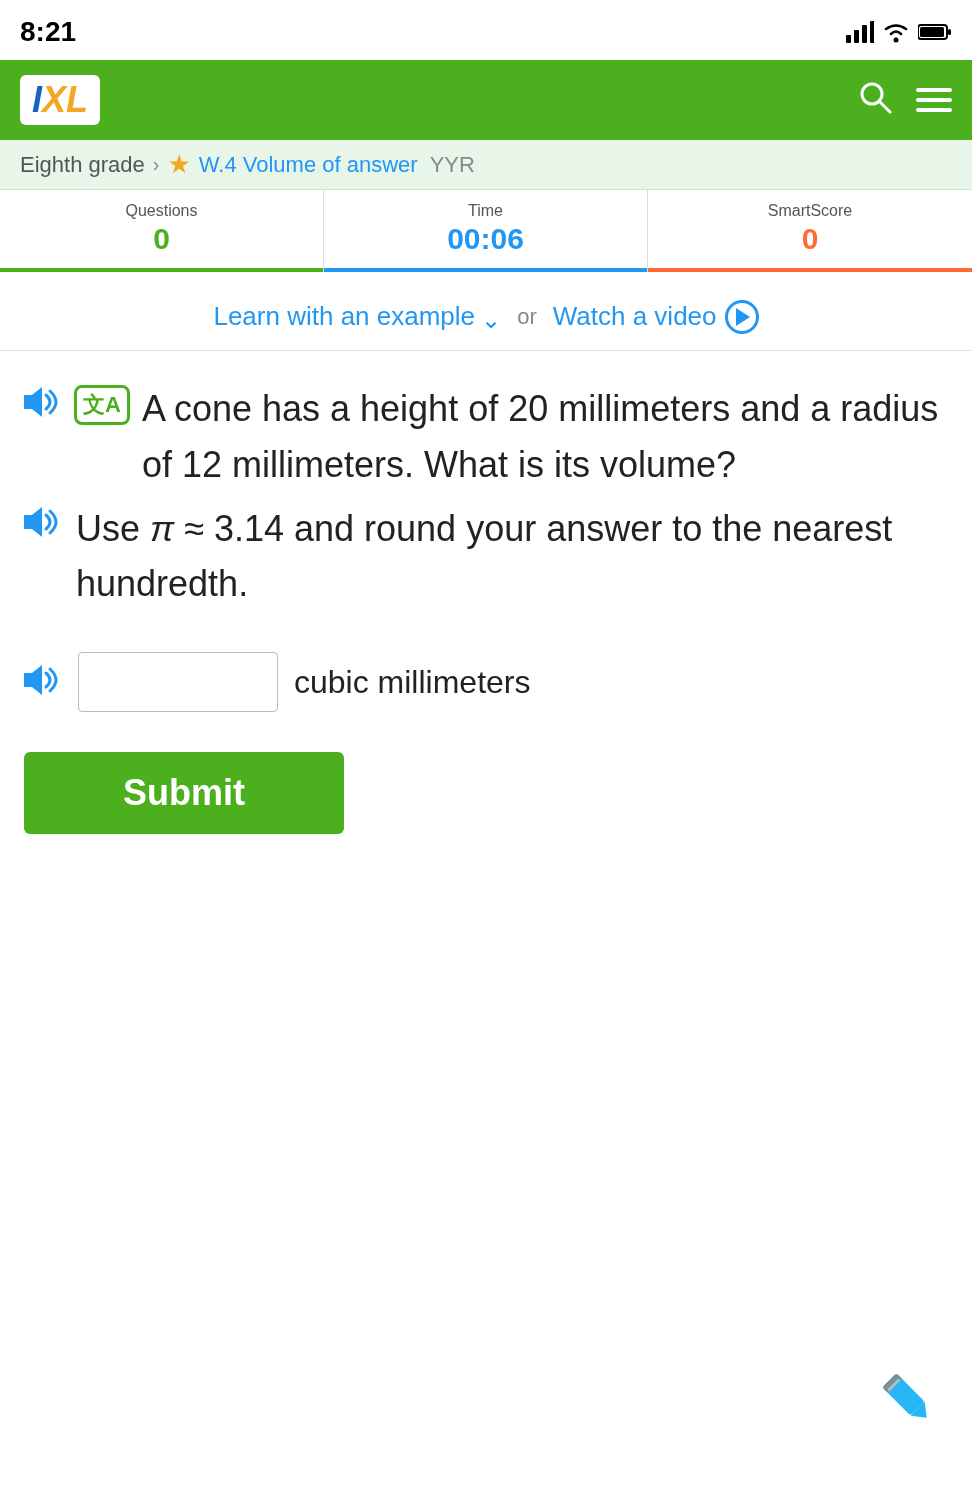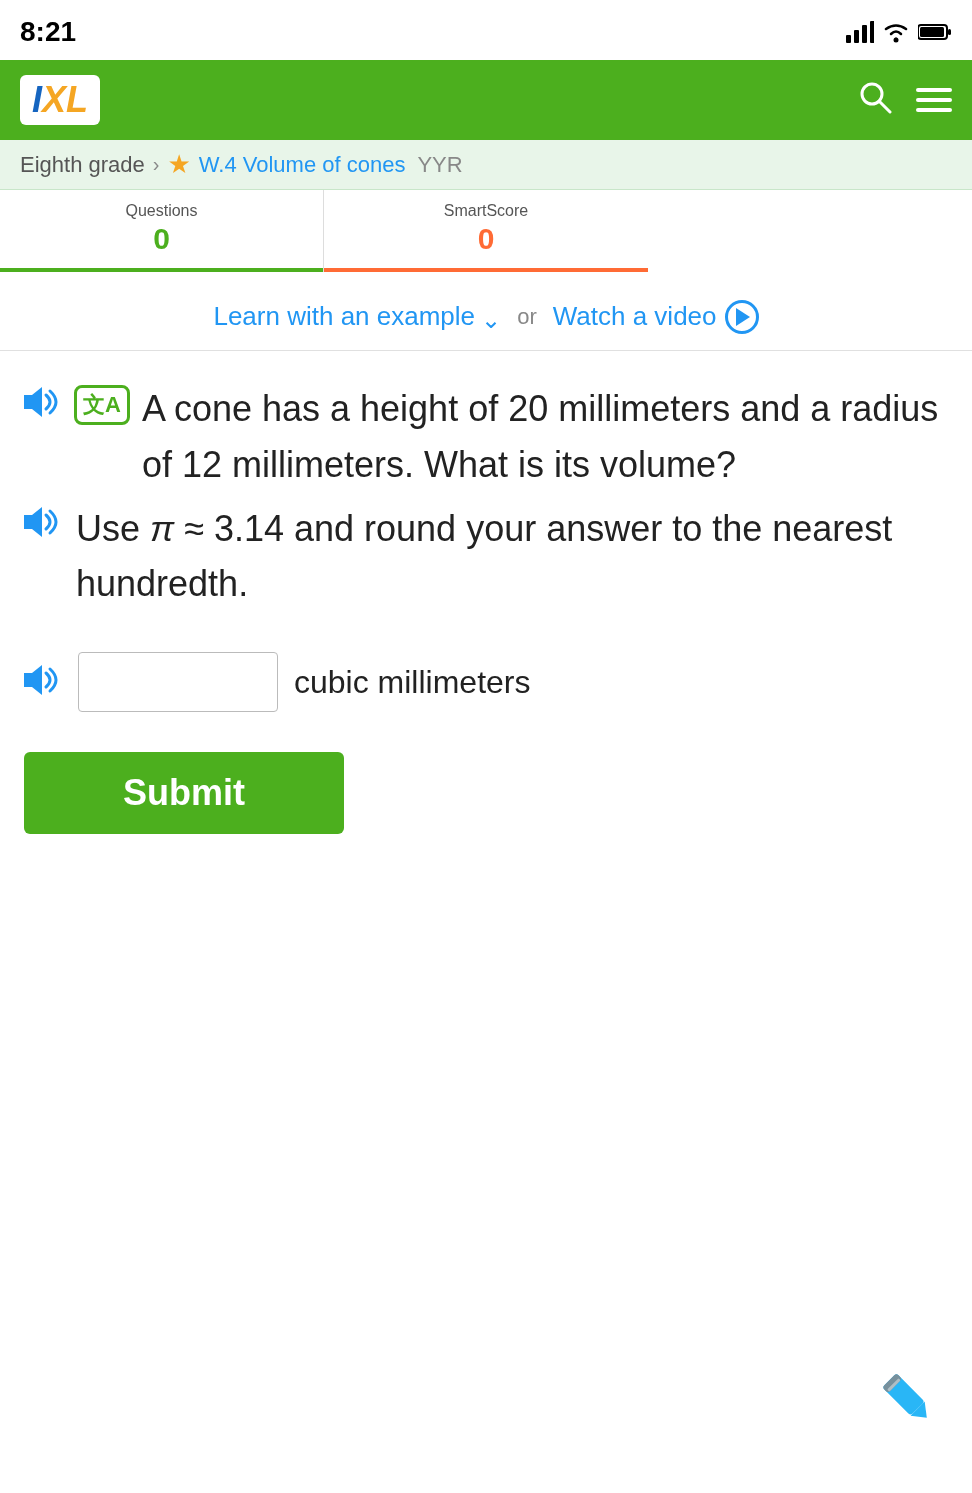--- a/index.html
+++ b/index.html
@@ -361,29 +361,34 @@
       <span></span>
       <span></span>
     </div>
   </div>
 </div>
 
 <div class="breadcrumb">
   <span class="breadcrumb-grade">Eighth grade</span>
   <span class="breadcrumb-chevron">›</span>
   <span class="breadcrumb-star">★</span>
-  <span class="breadcrumb-lesson">W.4 Volume of cones</span>
+  <span class="breadcrumb-lesson">W.4 Volume of answer</span>
   <span class="breadcrumb-code">YYR</span>
 </div>
 
 <div class="stats-container">
   <div class="stat-inner">
     <span class="stat-label">Questions</span>
     <span class="stat-value-green">0</span>
     <div class="stat-bar-line" style="background:#4caf1e;"></div>
+  </div>
+  <div class="stat-inner">
+    <span class="stat-label">Time</span>
+    <span class="stat-value-blue">00:06</span>
+    <div class="stat-bar-line" style="background:#2196f3;"></div>
   </div>
   <div class="stat-inner">
     <span class="stat-label">SmartScore</span>
     <span class="stat-value-orange">0</span>
     <div class="stat-bar-line" style="background:#ff6b35;"></div>
   </div>
 </div>
 
 <div class="learn-bar">
   <div class="learn-btn">

